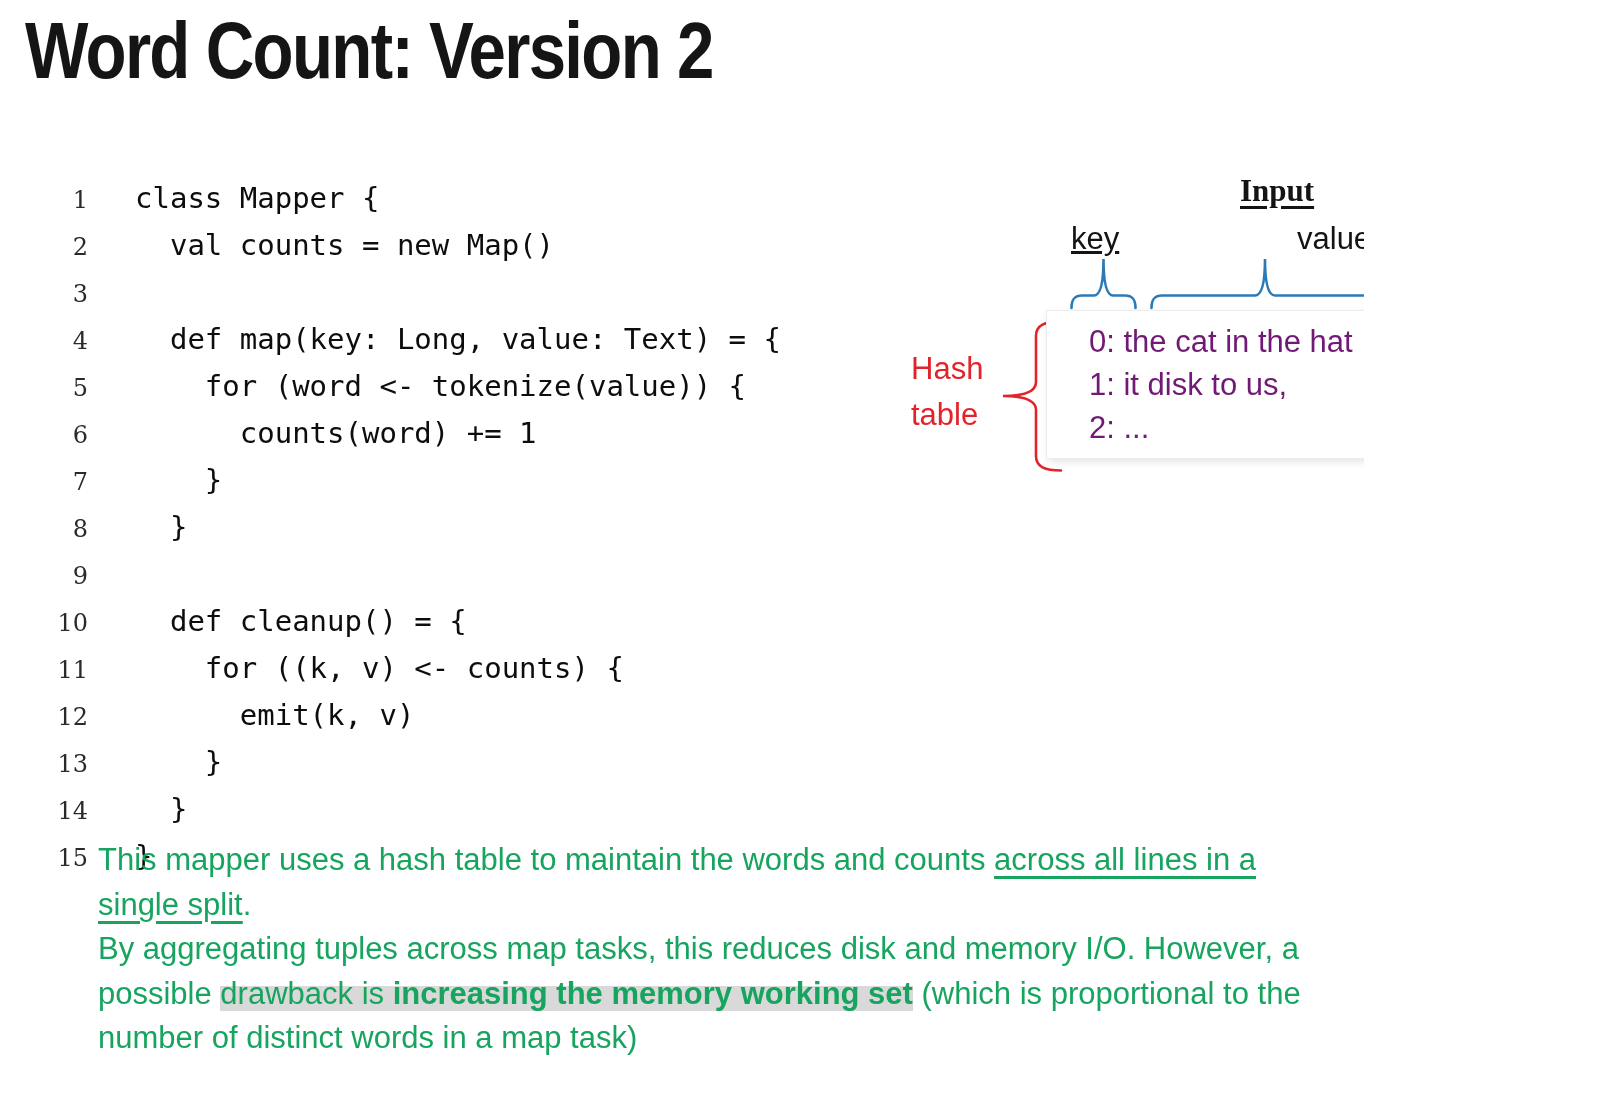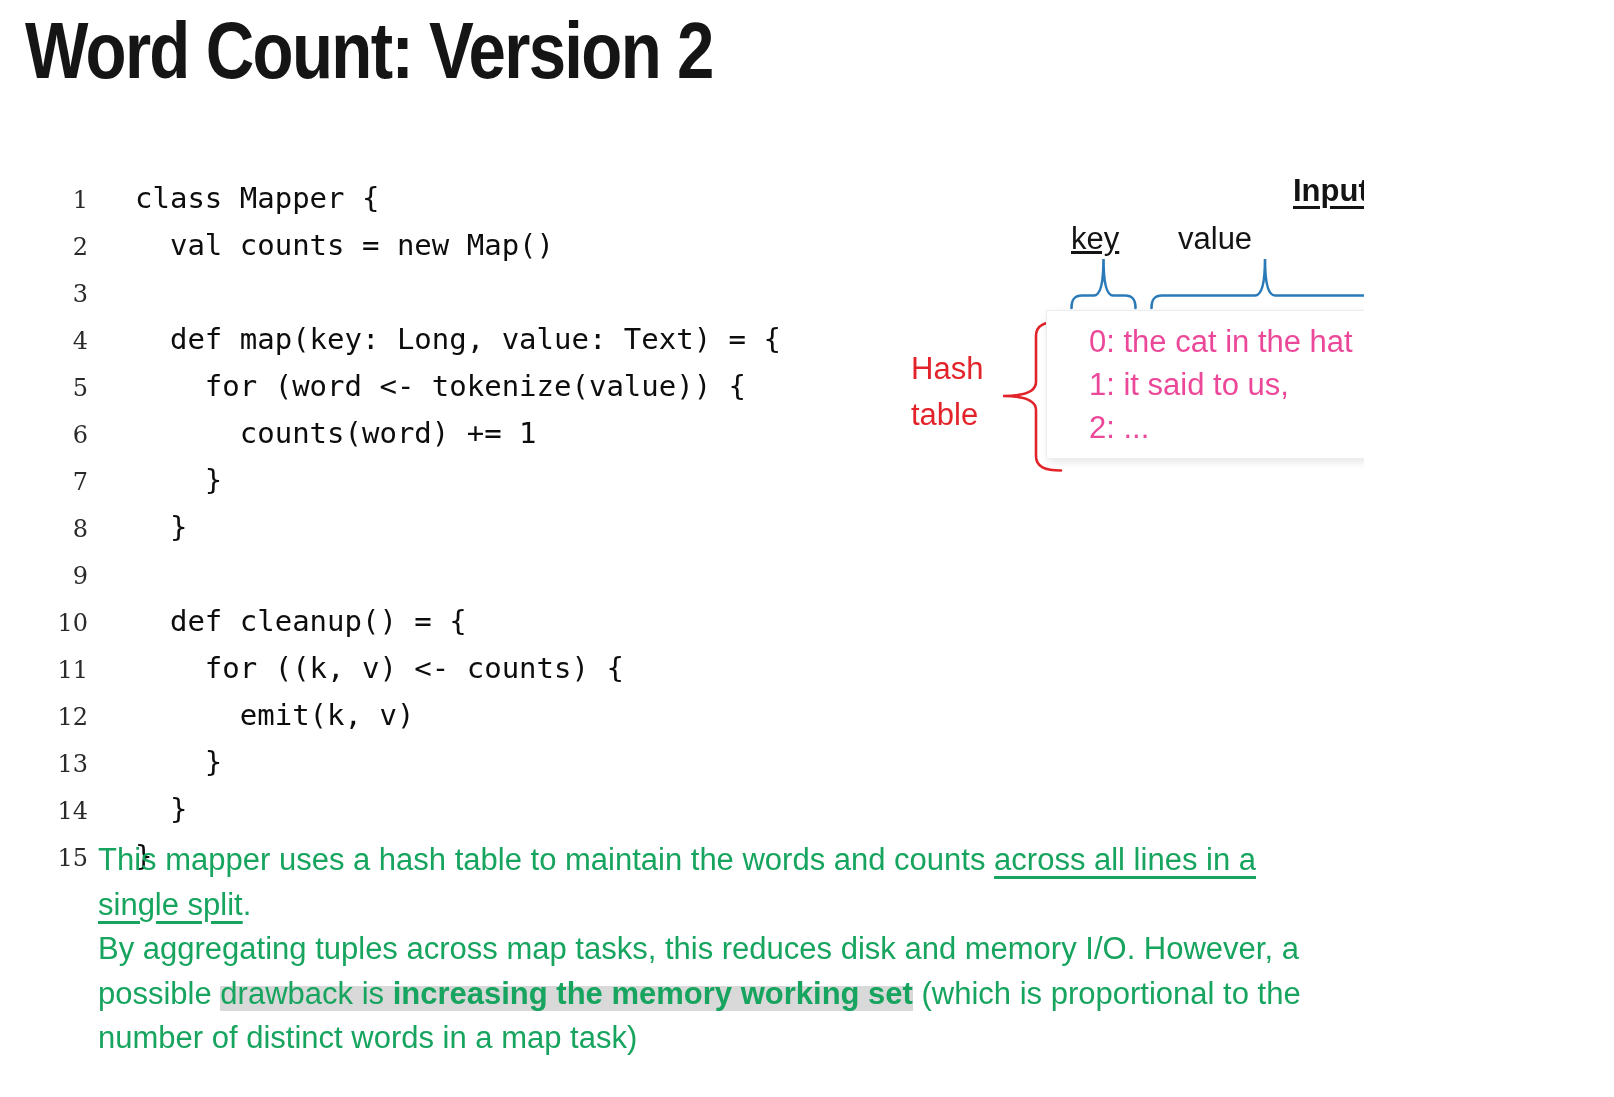--- a/index.html
+++ b/index.html
@@ -20,31 +20,31 @@
     display:inline-block;width:50px;text-align:right;
     font-family:"DejaVu Serif",serif;font-size:24px;color:#2a2a2a;
   }
   .ctext{
     margin-left:47px;white-space:pre;
     font-family:"DejaVu Sans Mono","Liberation Mono",monospace;
     font-size:29px;color:#0d0d0d;text-align:center;
   }
   
   .dlabel{position:absolute;font-size:31px;color:#141414;white-space:nowrap;}
-  #input-label{left:1293px;top:173px;font-weight:bold;text-decoration:underline;text-decoration-thickness:3px;text-underline-offset:5px;}
+  #input-label{left:1240px;top:173px;font-weight:bold;text-decoration:underline;text-decoration-thickness:3px;text-underline-offset:5px;font-family:Liberation Serif, serif;}
   #key-label{left:1071px;top:221px;text-decoration:underline;}
-  #value-label{left:1178px;top:221px;}
+  #value-label{left:1297px;top:221px;}
   #hash-label{left:911px;top:346px;color:#e2232a;line-height:46px;}
   #maptask-label{left:1461px;top:340px;line-height:44px;margin-top:22px;}
   .brace{position:absolute;}
   #input-box{
     position:absolute;left:1046px;top:310px;width:362px;box-sizing:border-box;
     padding:9px 0 9px 42px;background:#fff;border:1px solid #ededed;
     box-shadow:2px 3px 8px rgba(0,0,0,0.10);
-    font-size:31px;line-height:43px;color:#ec4899;white-space:nowrap;
+    font-size:31px;line-height:43px;color:#701a75;white-space:nowrap;
   }
   
   #notes{
     position:absolute;left:98px;top:838px;width:1420px;
     font-size:31px;line-height:44.5px;color:#16a45e;
   }
   .nline{white-space:nowrap;}
   .u{text-decoration:underline;text-decoration-thickness:2.5px;text-underline-offset:6px;margin-top:44px;}
   .hl{background:linear-gradient(to bottom,transparent 28%,#d9d9d9 28%);}
   .b{font-weight:bold;}
@@ -89,21 +89,21 @@
     <div>Hash</div>
     <div>table</div>
   </div>
 
   <svg class="brace" style="left:1001px;top:320px;" width="62" height="152" viewBox="0 0 62 152">
     <path d="M60,1.5 C44,1.5 35,5 35,16 L35,62 Q35,76 2,76 Q35,76 35,90 L35,136 C35,147 44,150.5 60,150.5" fill="none" stroke="#e2232a" stroke-width="2.6" stroke-linecap="round"></path>
   </svg>
 
   <div id="input-box">
     <div>0: the cat in the hat</div>
-    <div>1: it said to us,</div>
+    <div>1: it disk to us,</div>
     <div>2: ...</div>
   </div>
 
   <svg class="brace" style="left:1406px;top:306px;" width="50" height="158" viewBox="0 0 50 158">
     <path d="M1.5,1.5 C16,1.5 24,5 24,16 L24,64 Q24,79 48.5,79 Q24,79 24,94 L24,142 C24,153 16,156.5 1.5,156.5" fill="none" stroke="#2b7ab8" stroke-width="2.6" stroke-linecap="round"></path>
   </svg>
 
   <div id="maptask-label" class="dlabel">
     <div>128MB =</div>
     <div>9 map</div>

